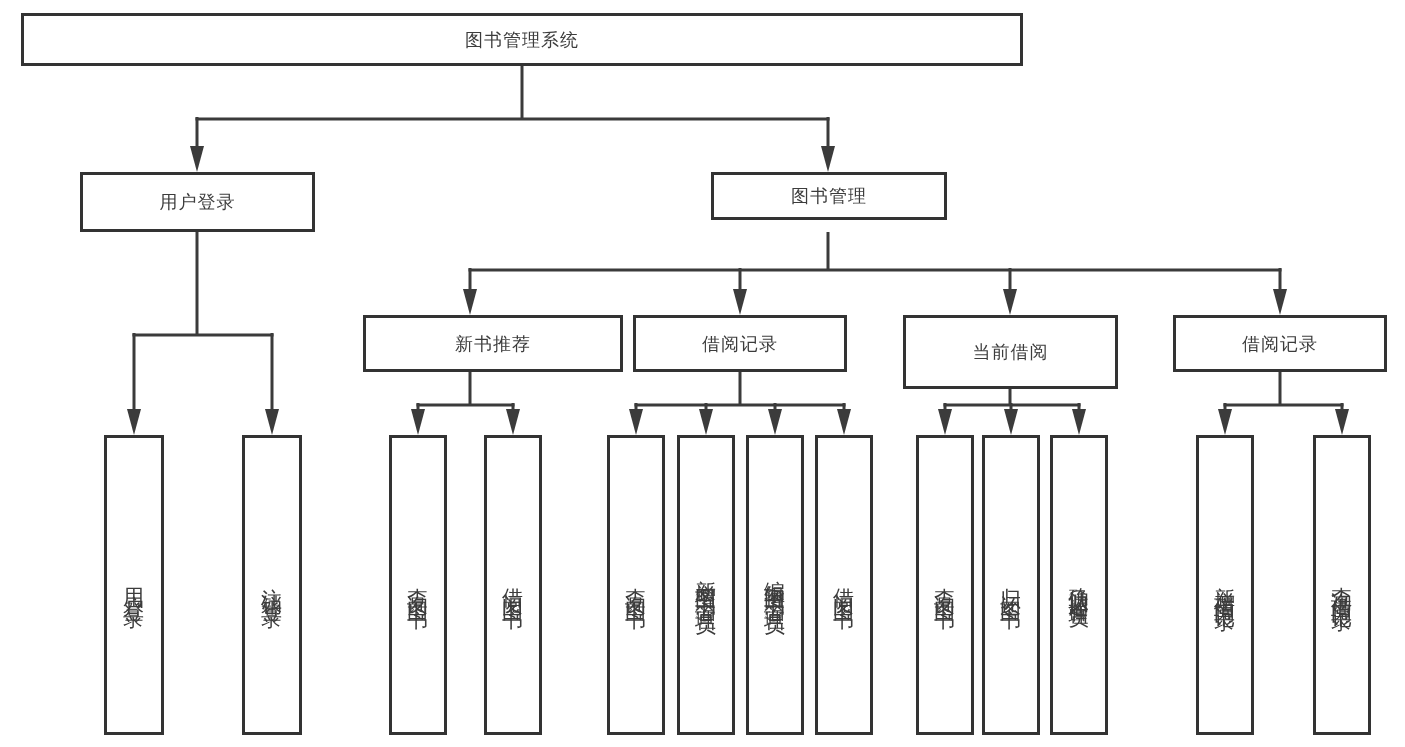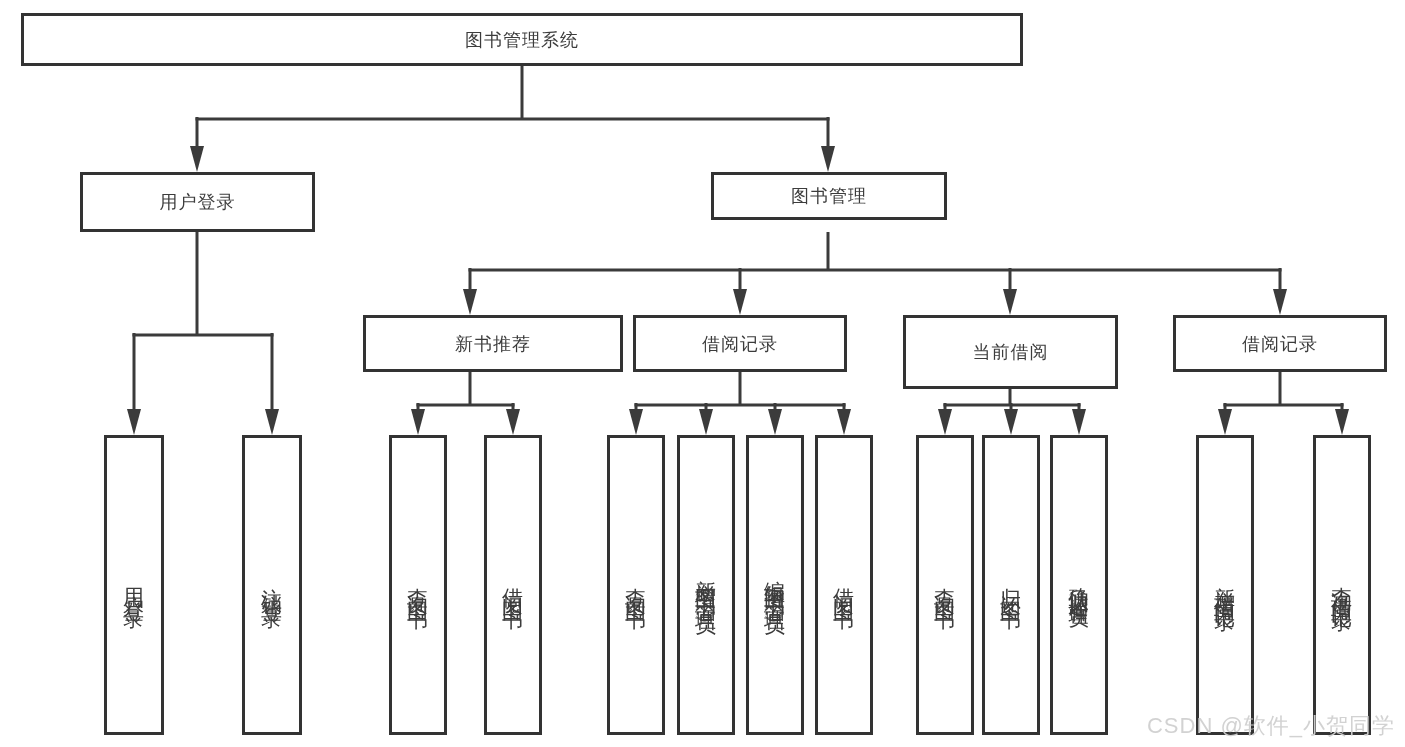--- a/index.html
+++ b/index.html
@@ -159,15 +159,14 @@
   <div class="leaf" style="left:746px; width:58px; letter-spacing:5px;">编辑图书（管理员）</div>
   <div class="leaf" style="left:815px; width:58px;">借阅图书</div>
 
   <div class="leaf" style="left:916px; width:58px;">查询图书</div>
   <div class="leaf" style="left:982px; width:58px;">归还图书</div>
   <div class="leaf" style="left:1050px; width:58px; letter-spacing:3px; font-size:20px;">确认归还（管理员）</div>
 
   <div class="leaf" style="left:1196px; width:58px; letter-spacing:5px;">新增借阅记录</div>
   <div class="leaf" style="left:1313px; width:58px; letter-spacing:5px;">查询借阅记录</div>
 
-  <div class="watermark">CSDN @软件_小贺同学</div>
 
 </div>
 
 </body></html>

